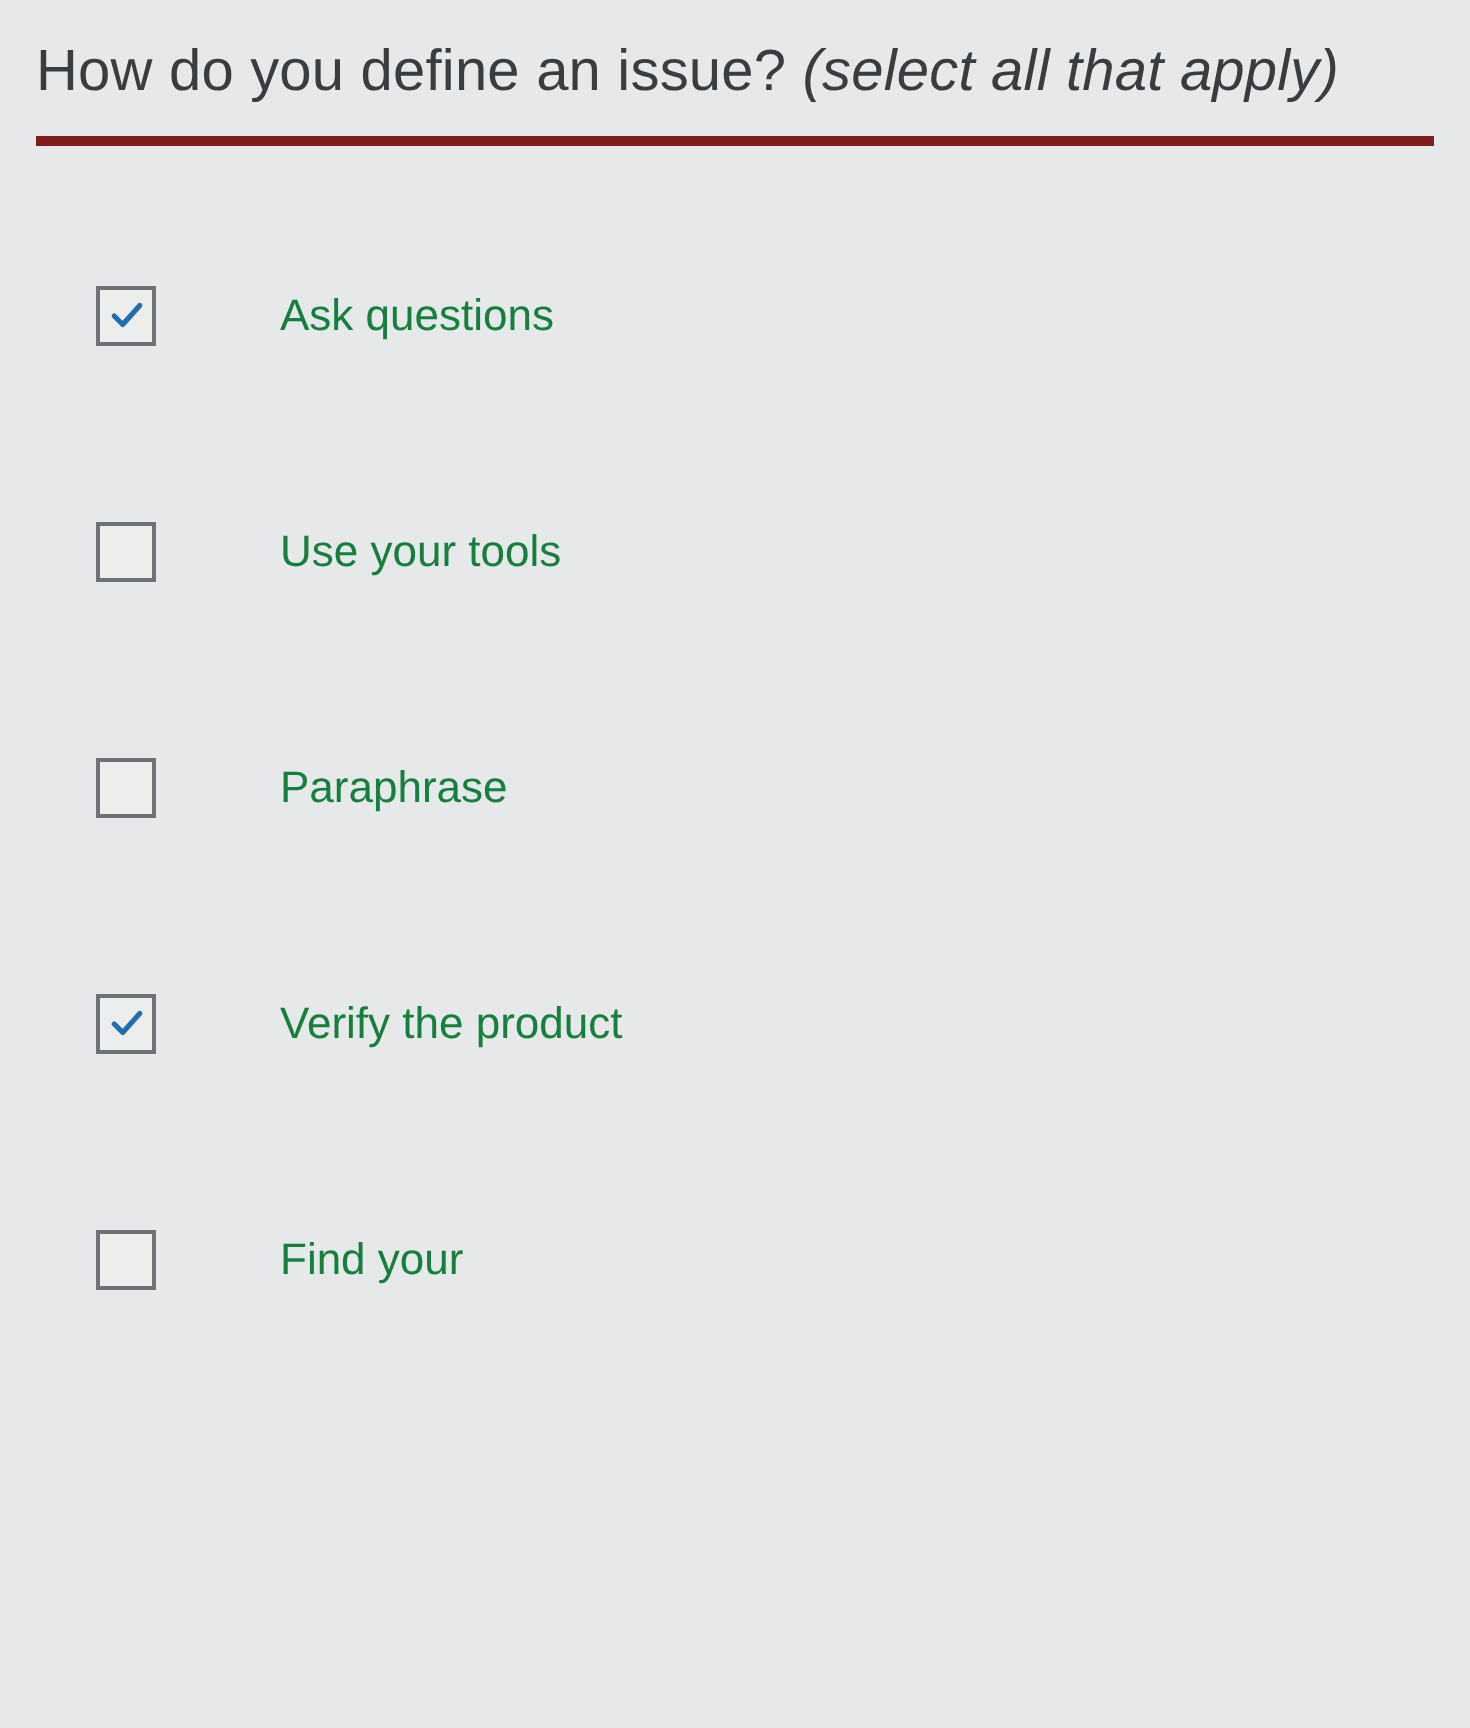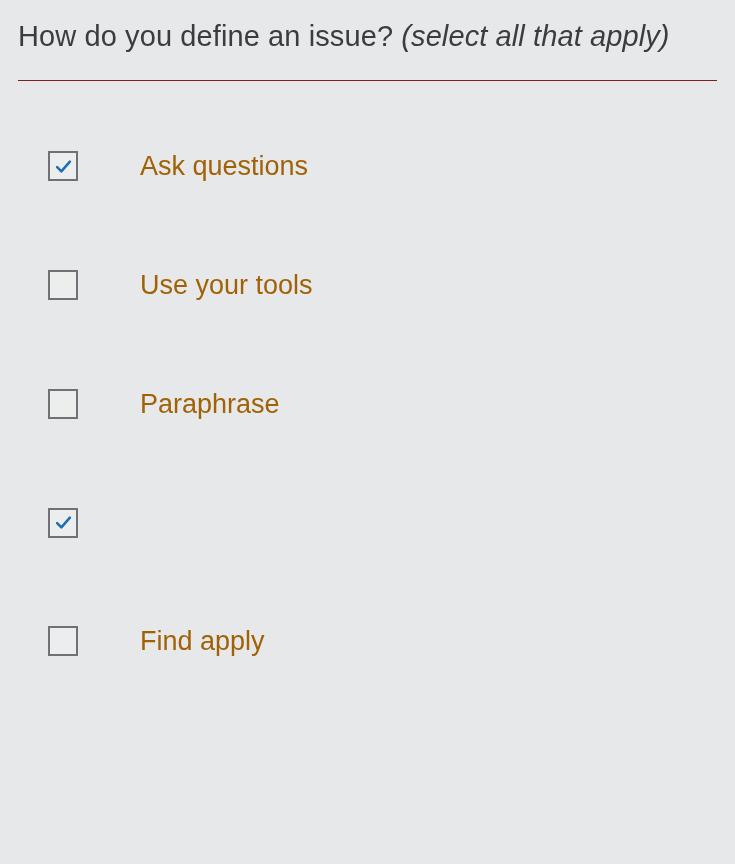--- a/index.html
+++ b/index.html
@@ -14,22 +14,22 @@
   }
   .page {
     padding: 18px 18px 0 18px;
   }
   .question {
     font-size: 29px;
     line-height: 1.3;
     color: #3a3d40;
     font-weight: 400;
     letter-spacing: 0.1px;
-    padding-bottom: 24px;
-    border-bottom: 1px solid #7f1d1d;
+    padding-bottom: 12px;
+    border-bottom: 5px solid #7f1d1d;
   }
   .question .hint {
     font-style: italic;
   }
   .options {
     padding-top: 26px;
   }
   .option-row {
     display: flex;
     align-items: center;
@@ -49,22 +49,22 @@
   }
   .checkbox svg {
     width: 17px;
     height: 17px;
     display: none;
   }
   .checkbox.checked svg {
     display: block;
   }
   .option-label {
-    font-size: 27px;
-    color: #a16207;
+    font-size: 22px;
+    color: #15803d;
     font-weight: 400;
   }
 </style>
 </head>
 <body>
 
 <div class="page">
   <div class="question">
     <span>How do you define an issue? </span><span class="hint">(select all that apply)</span>
   </div>
@@ -93,23 +93,24 @@
       </div>
       <div class="option-label">Paraphrase</div>
     </div>
 
     <div class="option-row">
       <div class="checkbox checked">
         <svg viewBox="0 0 16 16" fill="none" stroke-width="2.4" stroke-linecap="round" stroke-linejoin="round" stroke="#1e6fb2">
             <polyline points="2,8.5 6,12.5 14,3.5"></polyline>
           </svg>
       </div>
+      <div class="option-label">Verify the product</div>
     </div>
 
     <div class="option-row">
       <div class="checkbox">
         
       </div>
-      <div class="option-label">Find apply</div>
+      <div class="option-label">Find your</div>
     </div>
 
   </div>
 </div>
 
 </body></html>

